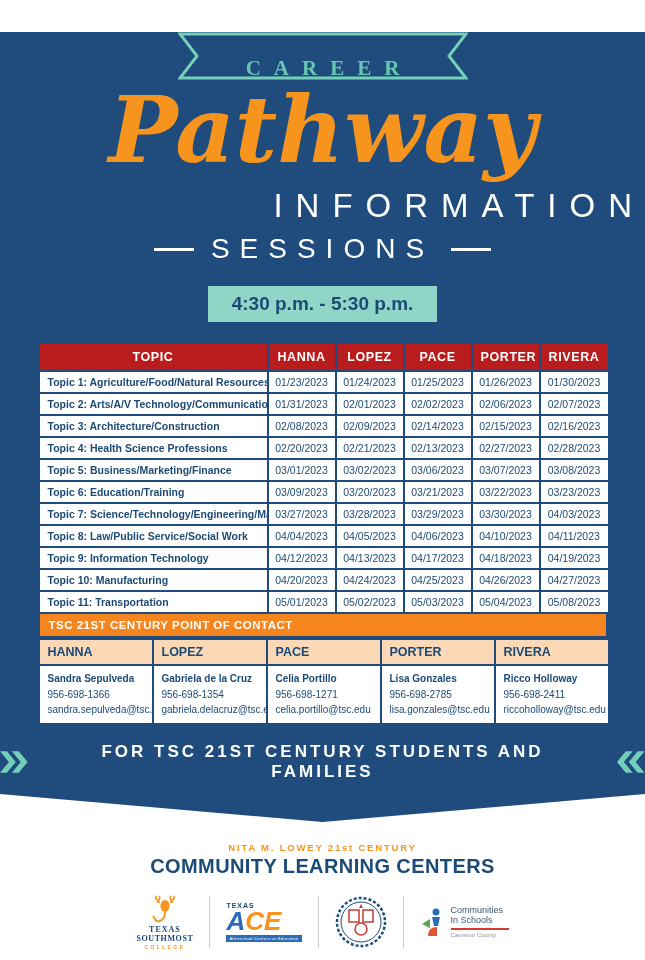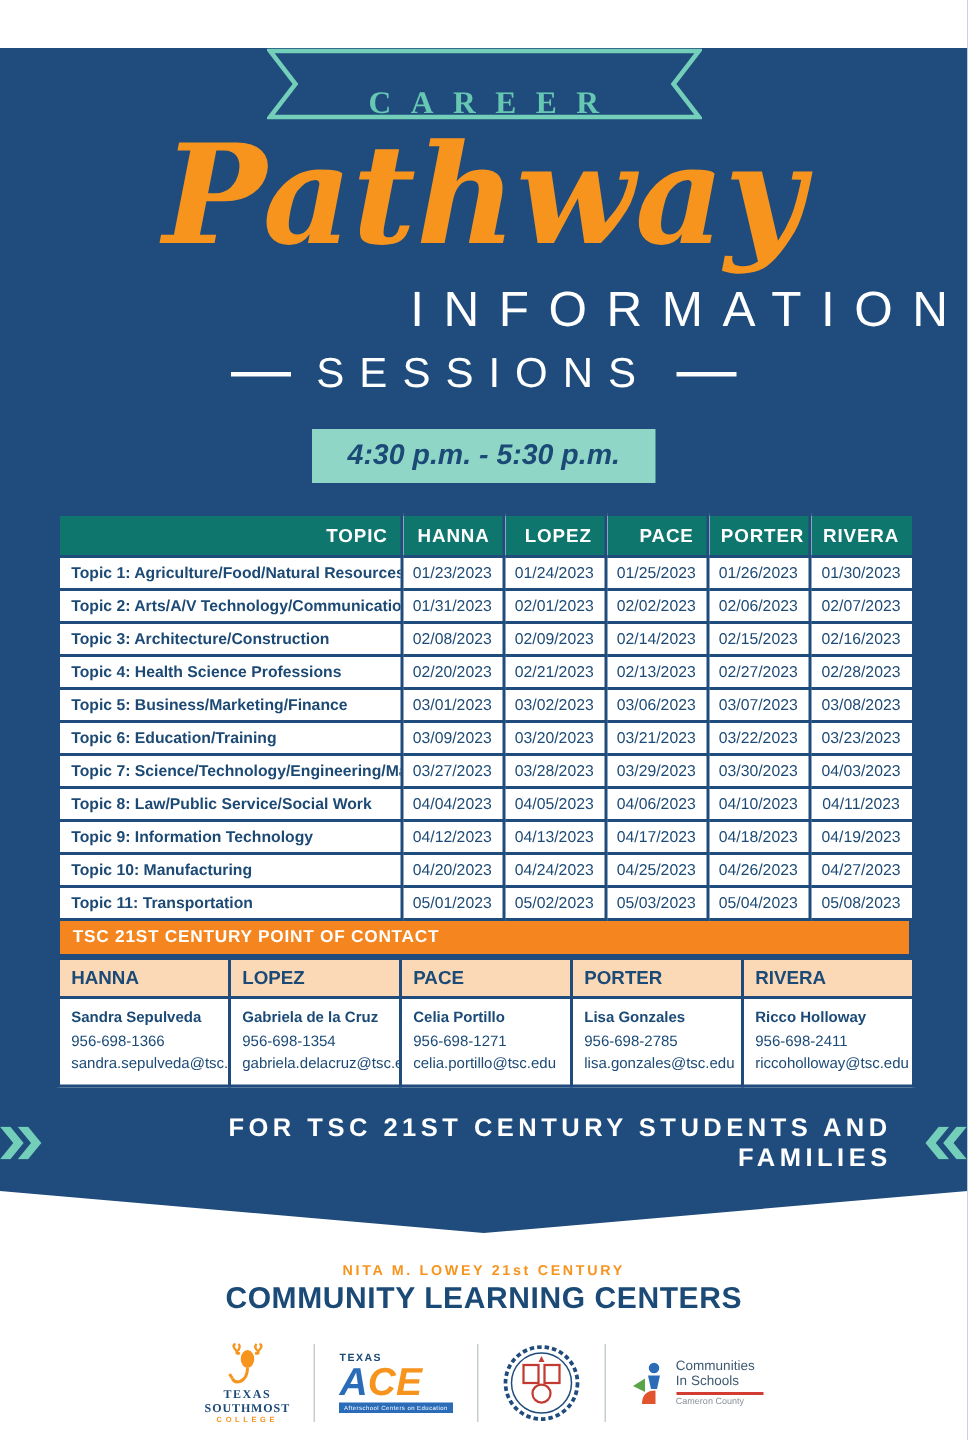--- a/index.html
+++ b/index.html
@@ -26,45 +26,45 @@
     font-size:92px; line-height:1.1; color:#f7941e; margin-top:0px;
   }
 
   .subtitle1 { color:#fff; font-size:33px; letter-spacing:13px; padding-left:13px; margin-top:6px; font-weight:400;text-align:right; }
   .subtitle2 { color:#fff; font-size:28px; letter-spacing:10px; margin-top:8px; font-weight:400;
                display:flex; align-items:center; justify-content:center; gap:17px; }
   .dash { width:40px; height:3px; background:#fff; display:inline-block; }
 
   .time-box {
     display:inline-block; margin-top:21px; background:#8fd6c6; color:#1b4a77;
-    font-size:19px; font-weight:700; padding:7px 24px;font-style:italic;
+    font-size:19px; font-weight:700; padding:7px 24px;
   }
 
   
   .tbl-zone { width:570px; margin:20px auto 0; text-align:left; }
   table { border-collapse:collapse; width:570px; table-layout:fixed; background:#fff; }
   td, th { border:2px solid #1f4c7c; overflow:hidden; white-space:nowrap; }
-  thead th { background:#0f766e; color:#fff; font-size:12.5px; font-weight:700;
-             letter-spacing:0.6px; text-align:right; padding:6px 8px; height:27px; }
+  thead th { background:#b91c1c; color:#fff; font-size:12.5px; font-weight:700;
+             letter-spacing:0.6px; text-align:center; padding:6px 8px; height:27px; }
   .topic-cell { font-size:10.5px; font-weight:700; color:#1d4a74; padding:4px 8px; height:21px; }
   .date-cell  { font-size:10.5px; font-weight:400; color:#1d4a74; text-align:center; height:21px; }
 
   .contact-bar {
     width:570px; background:#f5861f; color:#fff; border:2px solid #1f4c7c; border-top:none;
     font-size:11.5px; font-weight:700; letter-spacing:0.5px; padding:5px 9px; text-align:left;
   }
   .contact-table { width:570px; }
   .contact-table .campus-hdr { background:#fbd9b6; color:#1b4a77; font-size:12.5px; font-weight:700;
              text-align:left; padding:5px 8px; height:25px; }
   .contact-cell { vertical-align:top; padding:5px 8px; height:50px; font-size:10px;
                   color:#1b4a77; line-height:1.55; white-space:normal; }
   .contact-cell .cname { font-weight:700; }
 
   
-  .audience-banner { margin-top:17px; display:flex; align-items:center; justify-content:center; gap:21px;text-align:right; }
+  .audience-banner { margin-top:17px; display:flex; align-items:center; justify-content:center; gap:21px; }
   .audience-banner .txt { color:#fff; font-size:17px; font-weight:700; letter-spacing:3px; }
   .chev { display:inline-block; }
   .chev.flip { transform:scaleX(-1); }
 
   
   .footer { text-align:center; }
   .prog1 { margin-top:20px; color:#f7941e; font-size:9.5px; font-weight:700; letter-spacing:1.8px; }
   .prog2 { margin-top:2px; color:#1b4a77; font-size:20px; font-weight:700; letter-spacing:0.4px; }
 
   .logos { margin-top:12px; display:flex; align-items:center; justify-content:center; gap:16px; height:64px; }

